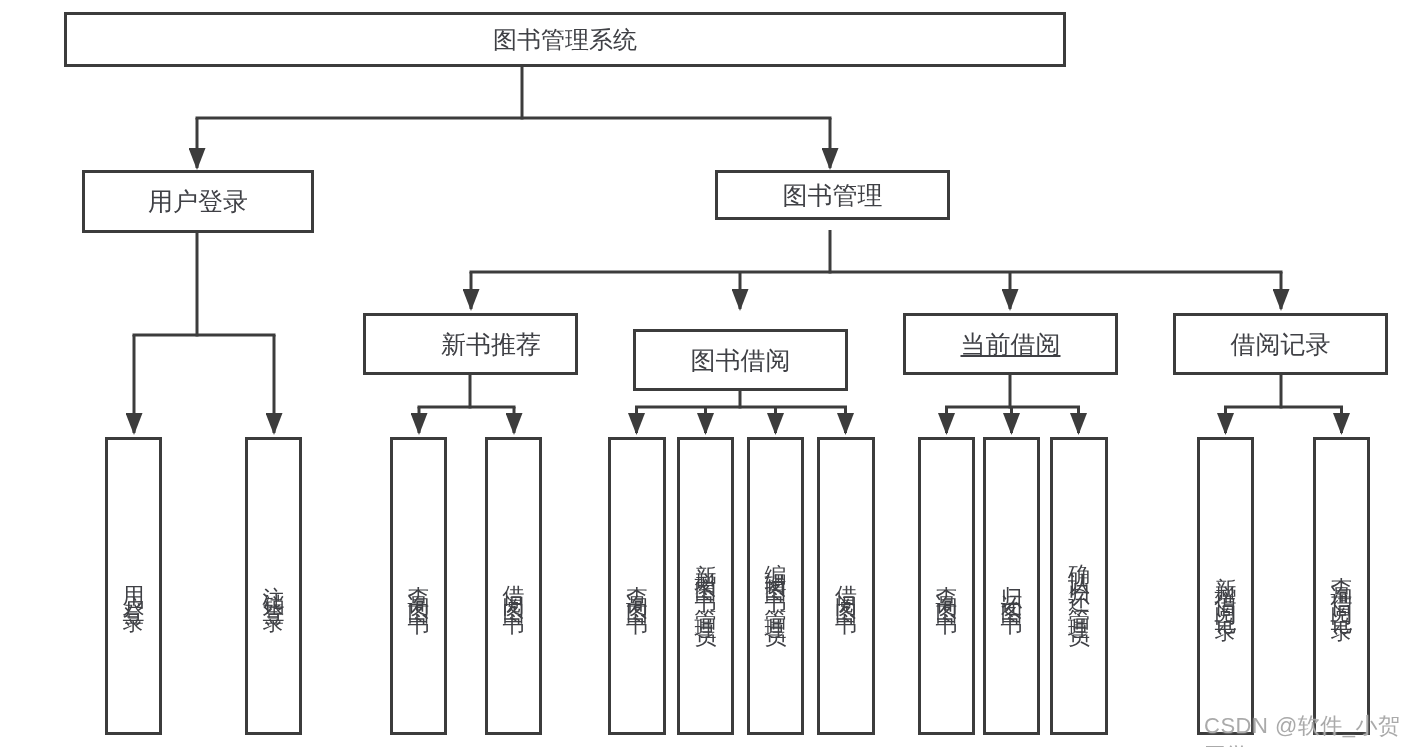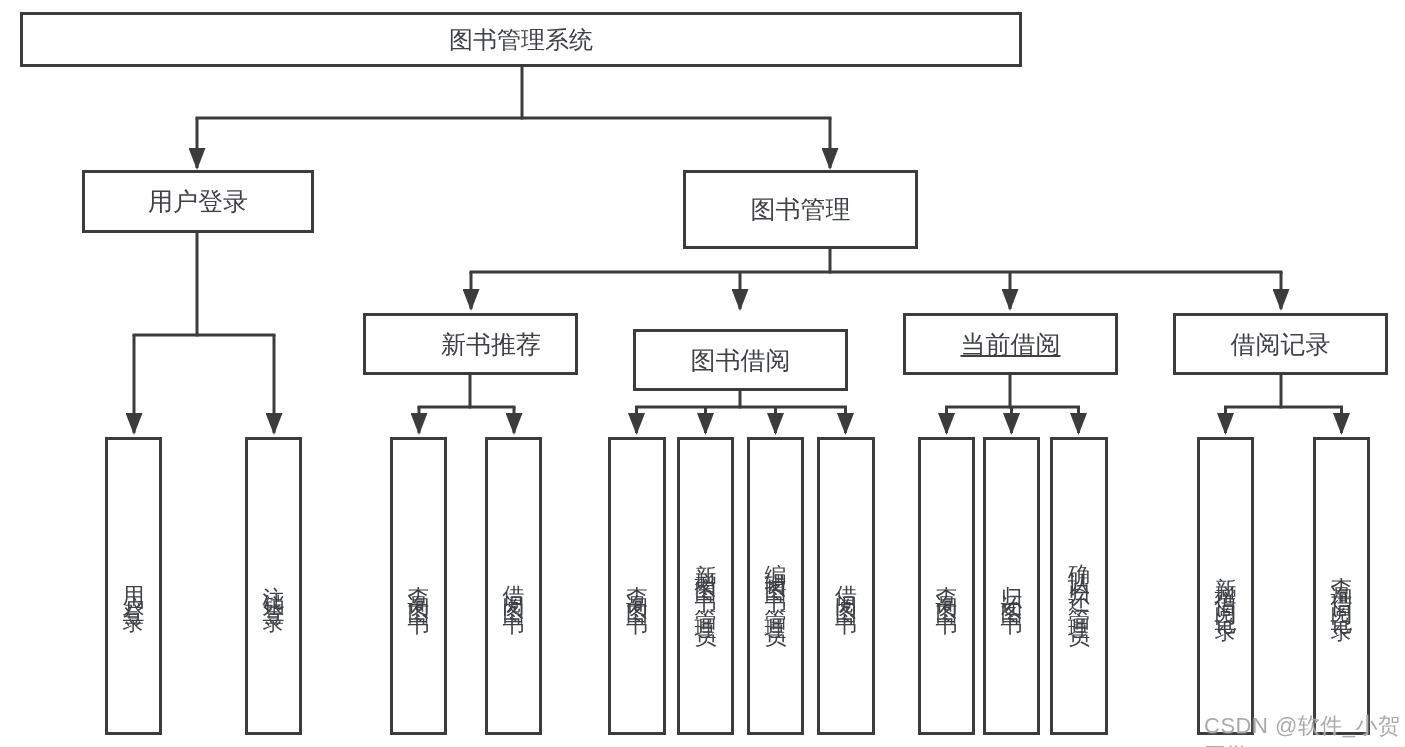--- a/index.html
+++ b/index.html
@@ -38,21 +38,21 @@
     box-sizing: border-box;
     border: 3px solid var(--line);
     background: #ffffff;
     display: flex;
     align-items: center;
     justify-content: center;
     z-index: 2;
     text-align: center;
     white-space: nowrap;
   }
-  .lvl-root { font-size: 24px; }
+  .lvl-root { font-size: 24px; margin-left: 44px; }
   .lvl-2, .lvl-3 { font-size: 25px; }
   .leaf .vtext {
     writing-mode: vertical-rl;
     text-orientation: mixed;
     font-size: 22px;
     letter-spacing: 9px;
     line-height: 1.1;
     white-space: nowrap;
   }
   .watermark {
@@ -133,21 +133,21 @@
     </g>
   </svg>
 
   <div class="box lvl-root" style="left:20px; top:12px; width:1002px; height:55px;">
     <span>图书管理系统</span>
   </div>
 
   <div class="box lvl-2" style="left:82px; top:170px; width:232px; height:63px;">
     <span>用户登录</span>
   </div>
-  <div class="box lvl-2" style="left:683px; top:170px; width:235px; height:79px;">
+  <div class="box lvl-2" style="left:715px; top:170px; width:235px; height:50px;">
     <span>图书管理</span>
   </div>
 
   <div class="box lvl-3" style="left:363px; top:313px; width:215px; height:62px;padding-left:41px;">
     <span>新书推荐</span>
   </div>
   <div class="box lvl-3" style="left:633px; top:313px; width:215px; height:62px;margin-top:16px;">
     <span>图书借阅</span>
   </div>
   <div class="box lvl-3" style="left:903px; top:313px; width:215px; height:62px;text-decoration:underline;">

